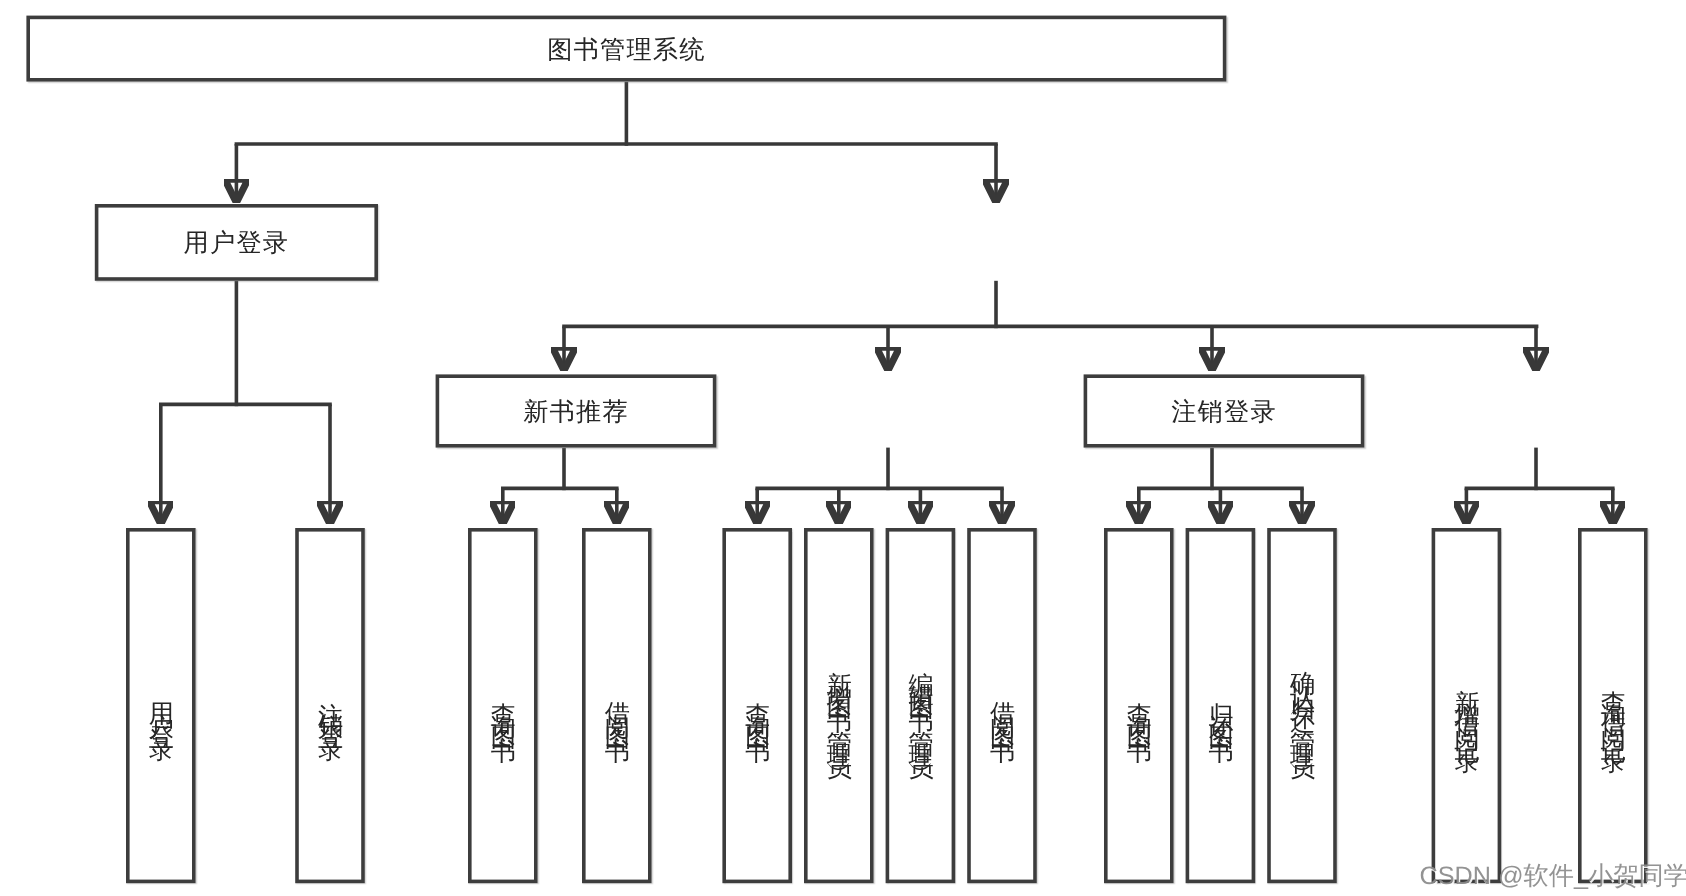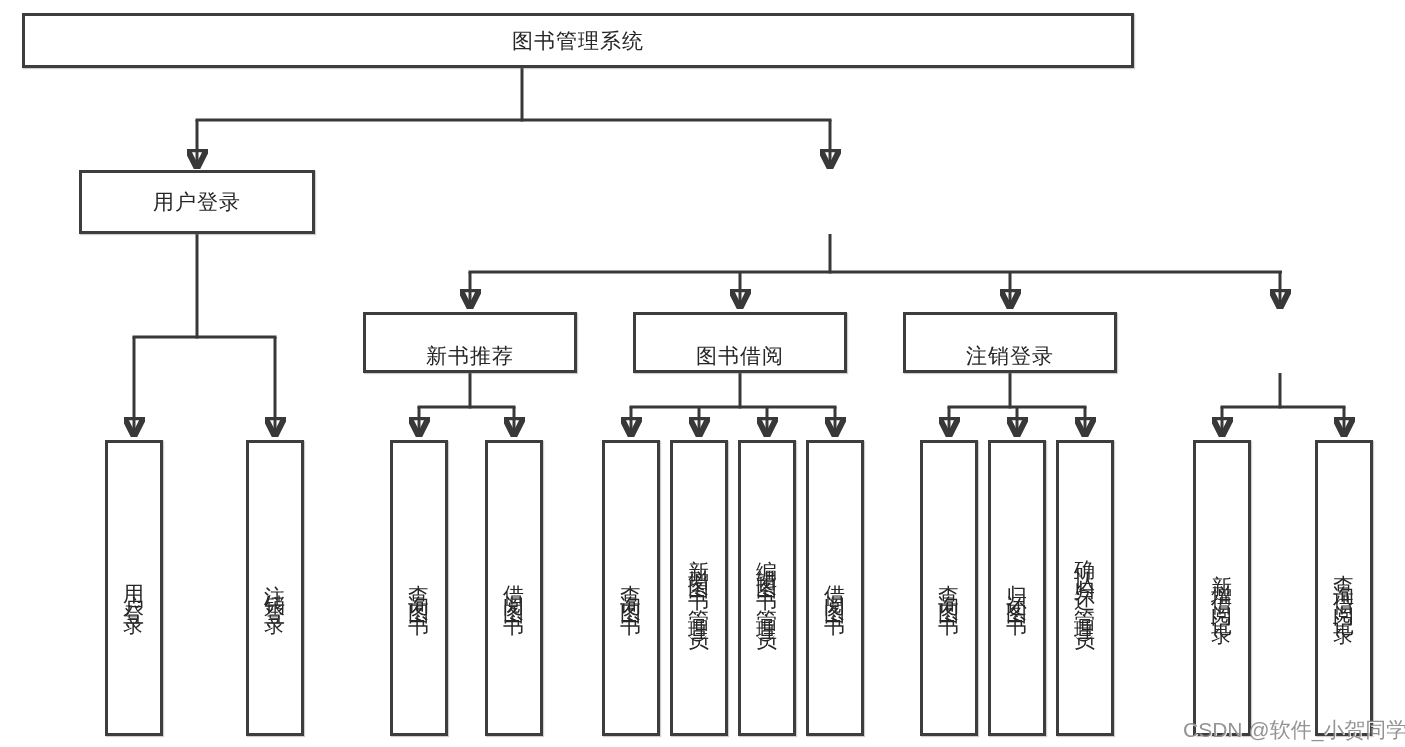--- a/index.html
+++ b/index.html
@@ -37,23 +37,23 @@
     justify-content: center;
     z-index: 2;
     color: #262626;
     box-shadow: 1px 1px 1px rgba(120,120,120,0.35);
   }
   .node .hlabel {
     font-size: 21px;
     letter-spacing: 1px;
     white-space: nowrap;
   }
-  .node.root   { left: 22px;  top: 13px;  width: 1112px; height: 55px; }
+  .node.root   { left: 22px;  top: 13px;  width: 1000px; height: 55px; }
   .node.lvl2   { top: 170px;  width: 236px; height: 64px; }
-  .node.lvl3   { top: 312px;  width: 214px; height: 61px; align-items: flex-end; }
+  .node.lvl3   { top: 312px;  width: 234px; height: 61px; }
   .node.leaf   { top: 440px;  width: 58px;  height: 296px; }
   .vlabel {
     writing-mode: vertical-rl;
     text-orientation: mixed;
     font-size: 21px;
     letter-spacing: 10px;
     line-height: 1;
     white-space: nowrap;
   }
   .watermark {
@@ -124,23 +124,20 @@
     <span class="hlabel">图书管理系统</span>
   </div>
 
   <div class="node lvl2" style="left:79px">
     <span class="hlabel">用户登录</span>
   </div>
 
   <div class="node lvl3" style="left:363px">
     <span class="hlabel">新书推荐</span>
   </div>
-  <div class="node lvl3" style="left:633px">
-    <span class="hlabel">图书借阅</span>
-  </div>
   <div class="node lvl3" style="left:903px">
     <span class="hlabel">注销登录</span>
   </div>
 
   <div class="node leaf" style="left:105px">
     <span class="vlabel">用户登录</span>
   </div>
   <div class="node leaf" style="left:246px">
     <span class="vlabel">注销登录</span>
   </div>

